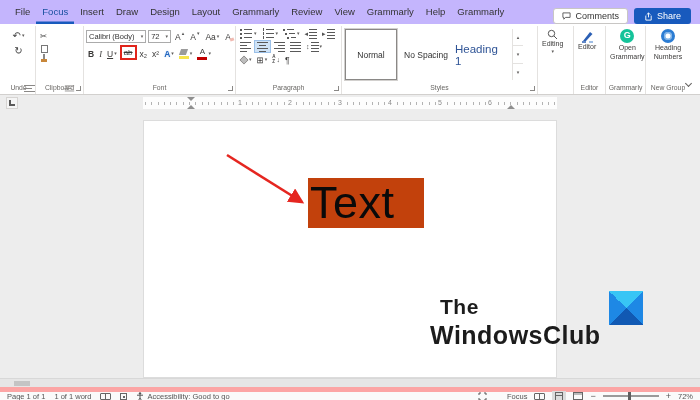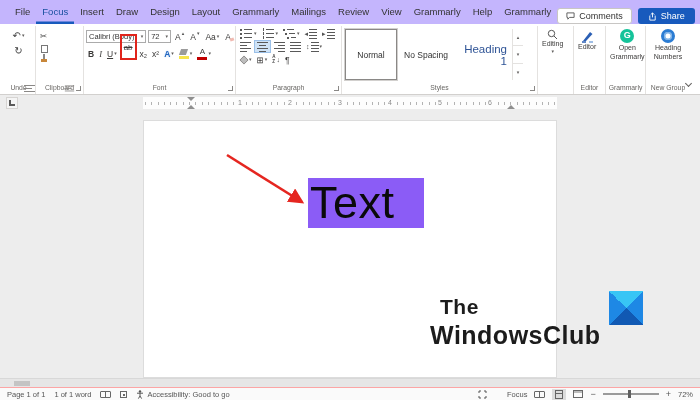--- a/index.html
+++ b/index.html
@@ -49,21 +49,21 @@
 
   
   .combo { display:flex; align-items:center; justify-content:space-between; border:1px solid #ababab;
     background:#fff; height:13px; font-size:7.5px; color:#333; padding:0 2px; }
   .combo .dd { margin-left:2px; }
   .f-row1 { gap:2px; height:16px; }
   .f-row2 { gap:1px; height:17px; }
   .bold-b { font-weight:bold; }
   .ital-i { font-style:italic; font-family:"Liberation Serif",serif; }
   .und-u { text-decoration:underline; }
-  .red-box { border:2px solid #e0241b; padding:0 2px; display:inline-flex; align-items:center; height:26px; }
+  .red-box { border:2px solid #e0241b; padding:0 2px; display:inline-flex; align-items:center; height:15px; }
   .strike { text-decoration:line-through; font-size:8px; color:#3b3a39; }
   .fx-a { color:#2166c0; text-shadow:0 0 2px #a8c9ee; font-weight:bold; }
   .mini-arrow { font-size:5px; color:#555; line-height:1; position:relative; top:-3px; }
   .bar-ico { display:inline-flex; flex-direction:column; align-items:center; line-height:1; }
   .bar-ico .bar { width:10px; height:3px; margin-top:1px; }
   .hl-pen { width:7px; height:6px; background:#9b9b9b; transform:skewX(-20deg); }
   .clear-a { position:relative; }
   .clear-a::after { content:""; position:absolute; right:-3px; bottom:1px; width:4px; height:3px; background:#f0b9b0; transform:rotate(-20deg); }
 
   
@@ -104,21 +104,21 @@
   .sel-box { background:#cfe3f7; border:1px solid #9bc0e8; }
   .tri { font-size:7px; color:#555; line-height:1; }
   .shade-ico { width:8px; height:8px; background:#bdbdbd; border:1px solid #8a8886; transform:rotate(45deg) scale(.8); }
   .sort-ico { display:inline-flex; align-items:center; }
   .sort-col { display:flex; flex-direction:column; font-size:4.5px; color:#444; line-height:1; font-weight:bold; }
 
   
   .style-cells { gap:3px; align-items:stretch; padding:2px 1px; }
   .style-cell { width:52px; display:flex; align-items:center; justify-content:center; font-size:8.5px; color:#333; }
   .style-cell.selected { border:1px solid #8a8886; box-shadow:0 0 0 1px #d2d0ce; background:#fff; }
-  .style-h1 { font-size:11.5px; color:#2F5496;text-align:right; }
+  .style-h1 { font-size:11.5px; color:#2F5496; }
   .gal-col { display:flex; flex-direction:column; width:11px; border-left:1px solid #e4e2e0; margin-left:2px; }
   .gal-col span { flex:1; display:flex; align-items:center; justify-content:center; font-size:5px; color:#605e5c; }
   .gal-col span + span { border-top:1px solid #e4e2e0; }
 
   
   .bigbtn { display:flex; flex-direction:column; align-items:center; justify-content:flex-start;
     font-size:7px; color:#3b3a39; padding:2px 2px 0 2px; text-align:center; line-height:1.25; }
   .g-circle { width:14px; height:14px; border-radius:50%; background:#15c39a; color:#fff; font-size:9px;
     font-weight:bold; display:flex; align-items:center; justify-content:center; margin-bottom:1px; }
   .ring { width:14px; height:14px; border-radius:50%; border:3px solid #2b7cd3; box-shadow:inset 0 0 0 1.5px #7fb3e8; margin-bottom:1px; }
@@ -139,34 +139,34 @@
     background:repeating-linear-gradient(to right,#b3b3b3 0 1px,transparent 1px 6.3px); }
   .rnum { position:absolute; top:2px; font-size:7px; color:#8a8a8a; transform:translateX(-50%); background:#fdfdfd; padding:0 2px; }
   .ind-first { position:absolute; left:44px; top:0; width:0; height:0;
     border-left:4px solid transparent; border-right:4px solid transparent; border-top:4px solid #8f8f8f; }
   .ind-hang { position:absolute; left:44px; bottom:0; width:0; height:0;
     border-left:4px solid transparent; border-right:4px solid transparent; border-bottom:4px solid #8f8f8f; }
   .ind-right { position:absolute; left:364px; bottom:0; width:0; height:0;
     border-left:4px solid transparent; border-right:4px solid transparent; border-bottom:4px solid #8f8f8f; }
 
   .page { position:absolute; left:143px; top:25px; width:414px; height:258px; background:#fff; border:1px solid #dcdcdc; }
-  .selection { position:absolute; left:308px; top:83px; width:116px; height:50px; background:#8b5cf6;
+  .selection { position:absolute; left:308px; top:83px; width:116px; height:50px; background:#c2410c;
     font-size:45px; line-height:49px; color:#0a0a0a; padding-left:2px; letter-spacing:0.5px; }
   .arrow-svg { position:absolute; left:0; top:0; pointer-events:none; }
 
   .logo-the { position:absolute; left:440px; top:200px; font-size:21px; font-weight:bold; color:#1c1c1c; letter-spacing:0.5px; }
   .logo-club { position:absolute; left:430px; top:226px; font-size:25px; font-weight:bold; color:#1c1c1c; letter-spacing:0.5px; }
   .logo-ico { position:absolute; left:609px; top:196px; width:34px; height:34px;
     background:conic-gradient(from 45deg, #1e88e5 0 90deg, #1159b3 90deg 180deg, #1e88e5 180deg 270deg, #38c5f5 270deg 360deg); }
 
   .hscroll { position:absolute; left:0; bottom:0; width:700px; height:9px; background:#e6e6e6; border-top:1px solid #d8d8d8; }
   .hthumb { position:absolute; left:14px; top:2px; width:16px; height:5px; background:#c4c4c4; }
 
   
-  .statusbar { height:13px; background:#fafafa; border-top:1px solid #fca5a5; display:flex; align-items:center;
+  .statusbar { height:13px; background:#fafafa; border-top:5px solid #fca5a5; display:flex; align-items:center;
     padding:0 7px; font-size:7.5px; color:#555; gap:9px;text-align:right; }
   .sb-right { margin-left:auto; display:flex; align-items:center; gap:7px; }
   .book-ico { display:inline-block; width:11px; height:7px; border:1px solid #666; border-radius:1px;
     background:linear-gradient(#666,#666) 50% 0/1px 100% no-repeat; }
   .macro-ico { display:inline-block; width:7px; height:7px; border:1px solid #666; position:relative; }
   .macro-ico::after { content:""; position:absolute; left:2px; top:2px; width:2px; height:2px; background:#666; }
   .page-ico { display:inline-block; width:8px; height:9px; border:1px solid #666;
     background:linear-gradient(#666,#666) 0 2px/100% 1px no-repeat; }
   .view-active { background:#dcdcdc; padding:1px 3px; display:inline-flex; align-items:center; }
   .web-ico { display:inline-block; width:10px; height:8px; border:1px solid #666;
@@ -181,21 +181,20 @@
 <div class="app">
 
   <div class="menubar">
     <span class="tab">File</span>
     <span class="tab active">Focus</span>
     <span class="tab">Insert</span>
     <span class="tab">Draw</span>
     <span class="tab">Design</span>
     <span class="tab">Layout</span>
     <span class="tab">Grammarly</span>
-    <span class="tab">Mailings</span>
     <span class="tab">Review</span>
     <span class="tab">View</span>
     <span class="tab">Grammarly</span>
     <span class="tab">Help</span>
     <span class="tab">Grammarly</span>
     <div class="menubar-right">
       <span class="btn-comments">
         <svg width="9" height="9" viewBox="0 0 10 10">
             <path d="M1 1h8v5H4L2 8V6H1z" fill="none" stroke="#555" stroke-width="1"></path>
           </svg>

